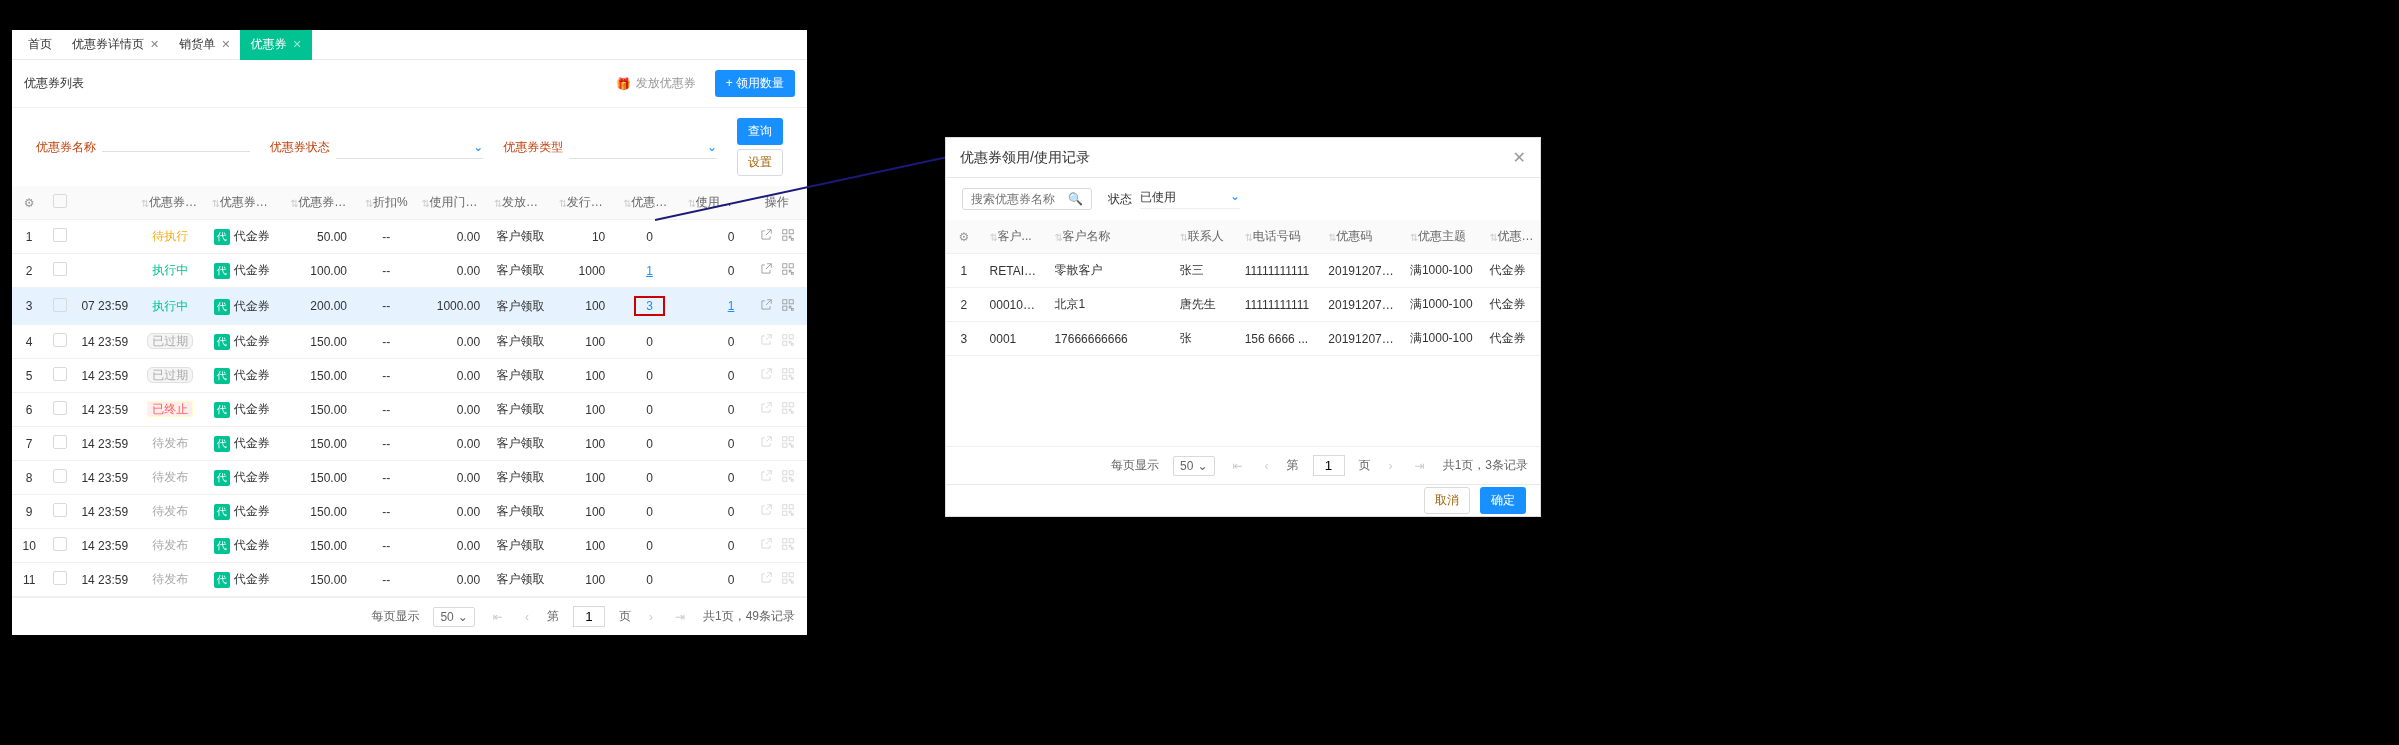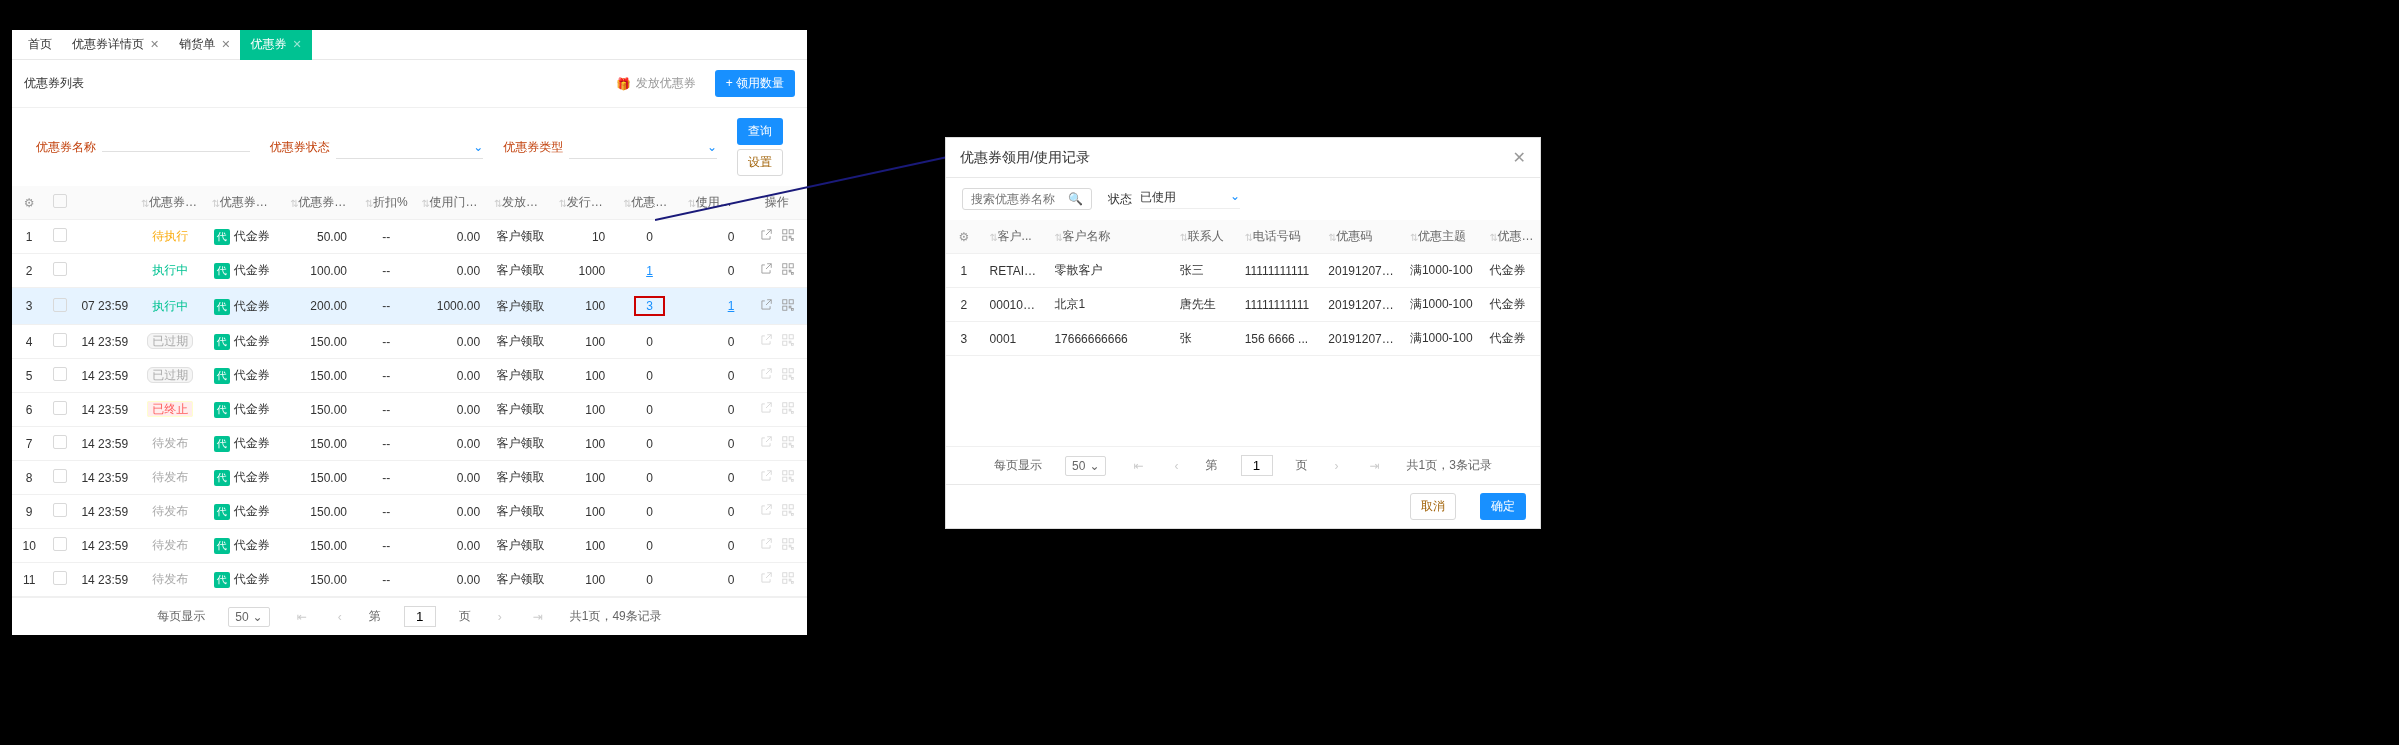--- a/index.html
+++ b/index.html
@@ -46,36 +46,36 @@
     .status-pending { color: #aaa; }
     .type-badge { display: inline-block; width: 16px; height: 16px; background: #00c292; color: #fff; border-radius: 2px; font-size: 10px; line-height: 16px; text-align: center; margin-right: 4px; }
     .row-highlight { background: #e6f3ff; }
     .count-box { display: inline-block; border: 2px solid #c00; padding: 1px 10px; color: #1890ff; }
     .link-num { color: #1890ff; text-decoration: underline; }
     .action-icons { display: flex; justify-content: center; gap: 8px; color: #999; }
     .action-icons.disabled { opacity: 0.4; }
     .icon-svg { width: 14px; height: 14px; stroke: currentColor; fill: none; stroke-width: 1.5; }
     
     
-    .pagination { display: flex; align-items: center; justify-content: center; gap: 23px; padding: 8px 12px; border-top: 1px solid #f0f0f0; font-size: 12px; color: #666; }
+    .pagination { display: flex; align-items: center; justify-content: flex-end; gap: 14px; padding: 8px 12px; border-top: 1px solid #f0f0f0; font-size: 12px; color: #666; }
     .page-select { border: 1px solid #d9d9d9; padding: 2px 6px; border-radius: 2px; display: inline-flex; align-items: center; gap: 4px; }
     .page-input { width: 32px; border: 1px solid #d9d9d9; text-align: center; padding: 2px; }
     .page-nav { color: #ccc; cursor: pointer; padding: 0 4px; }
     
     
     .detail-header { display: flex; justify-content: space-between; align-items: center; padding: 10px 14px; border-bottom: 1px solid #e8e8e8; }
     .detail-title { font-size: 14px; font-weight: 500; }
     .close-x { color: #999; cursor: pointer; font-size: 16px; }
     .detail-filter { display: flex; gap: 16px; align-items: center; padding: 10px 16px; }
     .search-box { border: 1px solid #d9d9d9; border-radius: 3px; padding: 3px 8px; display: flex; align-items: center; width: 130px; justify-content: space-between; }
     .search-box input { border: none; outline: none; width: 90px; font-size: 12px; }
     .search-icon { color: #1890ff; }
     .status-filter { display: flex; align-items: center; gap: 8px; }
     .status-value { color: #333; width: 100px; display: inline-flex; justify-content: space-between; border-bottom: 1px solid #eee; padding-bottom: 2px; }
-    .detail-footer { display: flex; justify-content: flex-end; gap: 24px; padding: 8px 14px; border-top: 1px solid #e8e8e8; }
+    .detail-footer { display: flex; justify-content: flex-end; gap: 10px; padding: 2px 14px; border-top: 1px solid #e8e8e8; }
     
     
     .arrow-svg { position: absolute; left: 655px; top: 140px; pointer-events: none; }
     
     .gear-icon { color: #999; }
     .td-left { text-align: left; padding-left: 8px; }
   </style>
 </head>
 <body>
 

